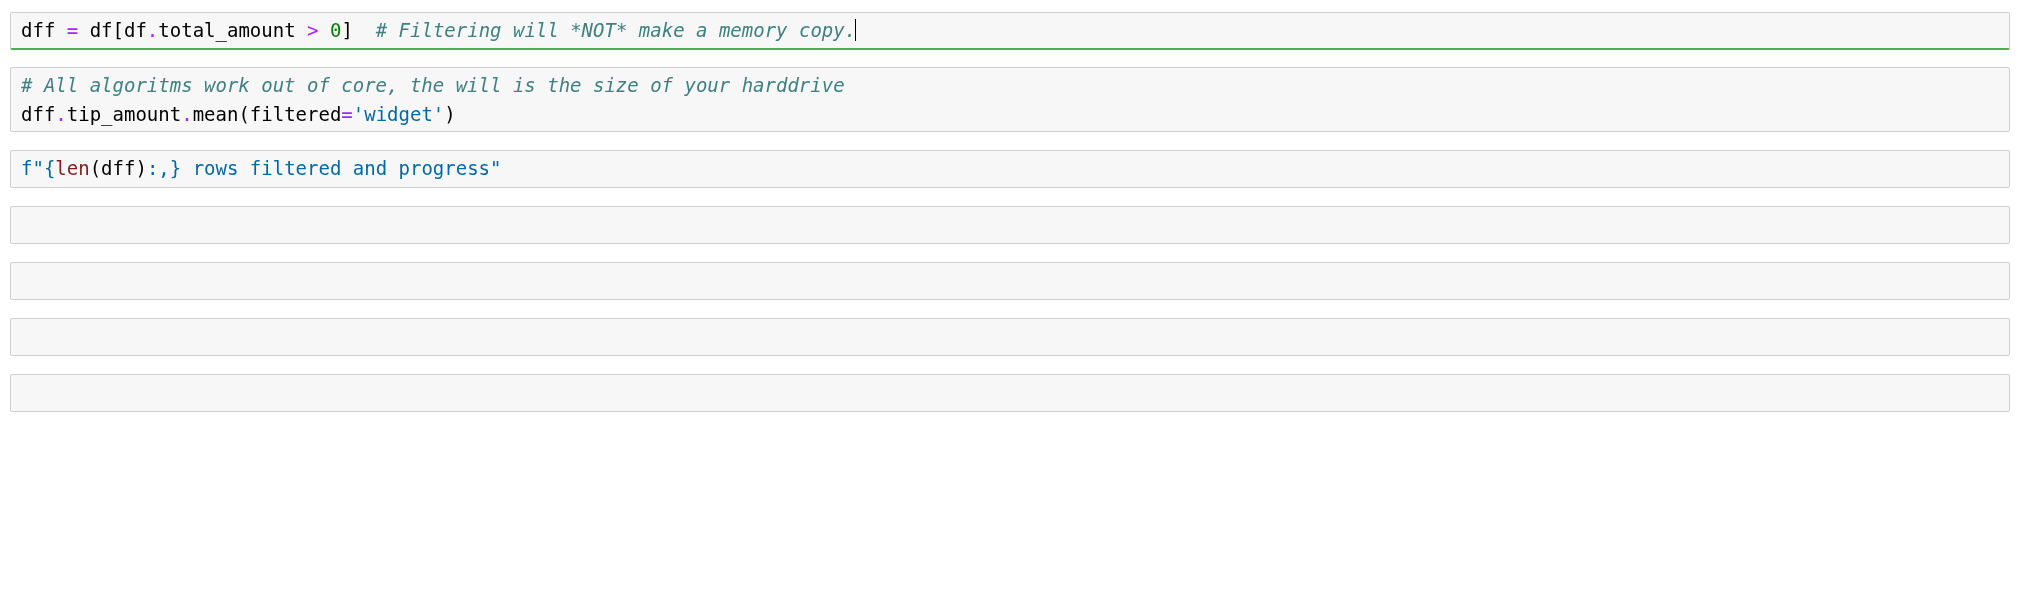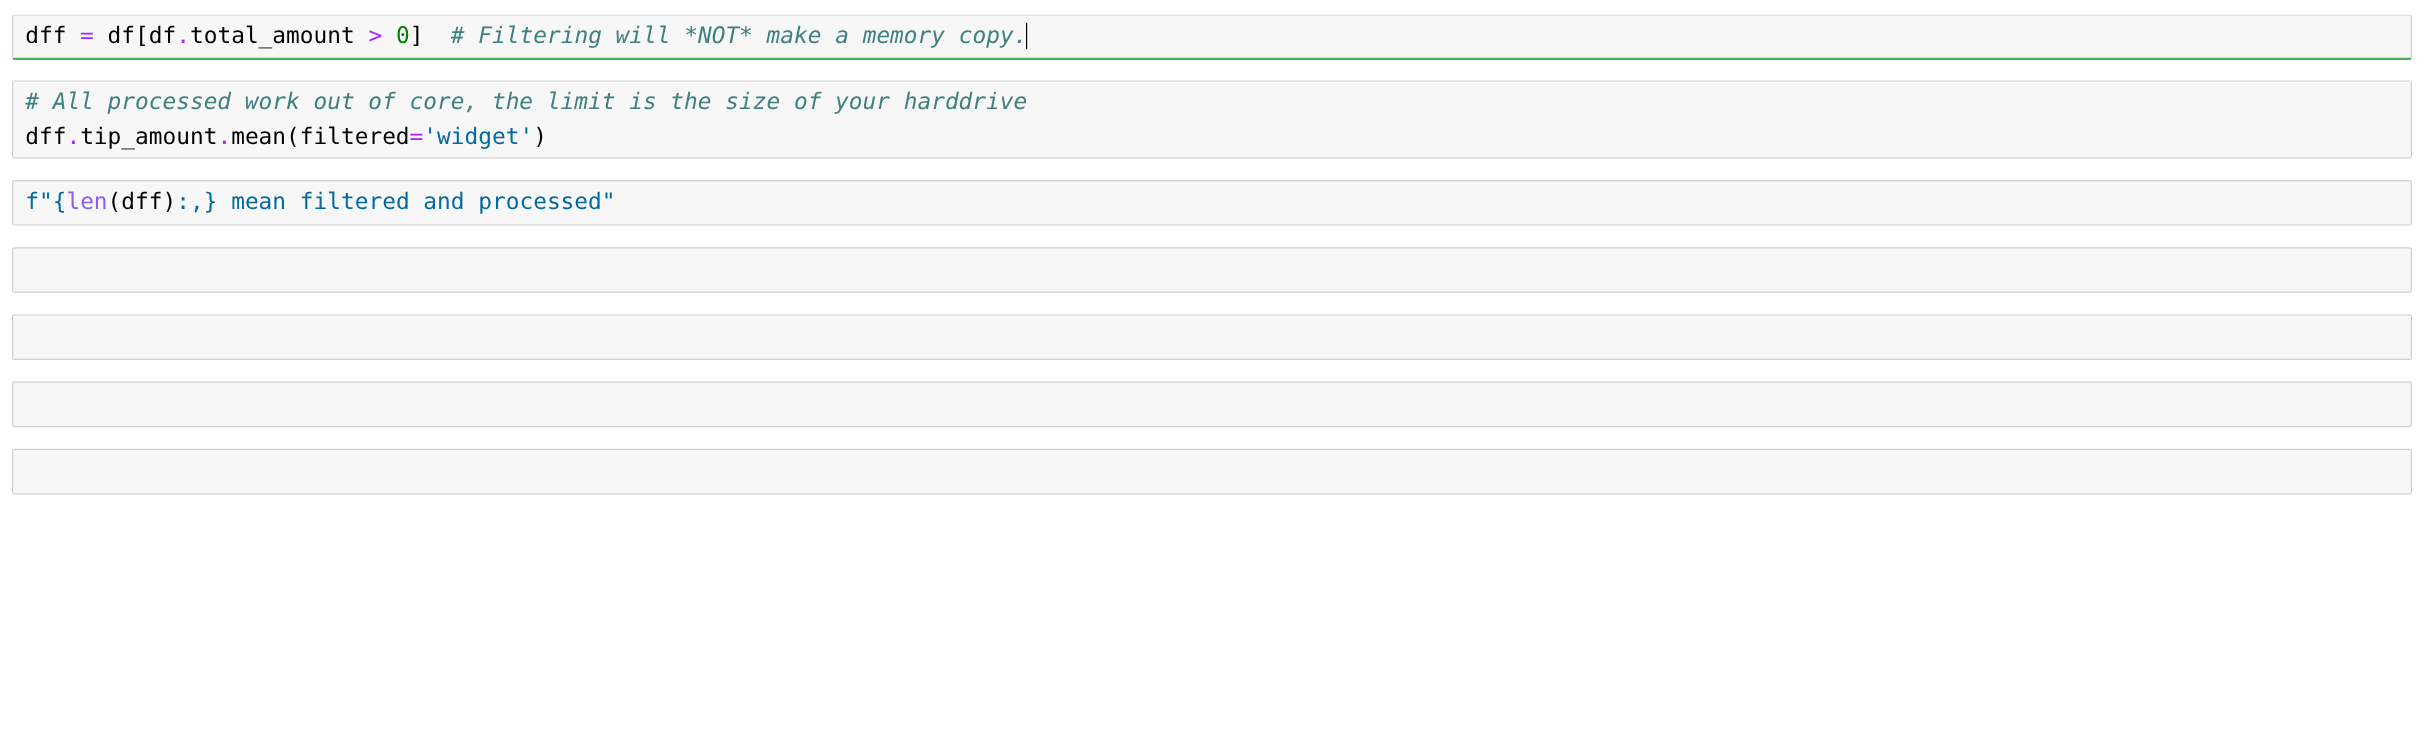--- a/index.html
+++ b/index.html
@@ -24,21 +24,21 @@
     position: relative;
   }
   .cell.active {
     border-bottom: 2px solid #4caf50;
     margin-bottom: 17px;
   }
   .tok-var { color: #000; }
   .tok-op  { color: #aa22ff; }
   .tok-num { color: #008000; }
   .tok-com { color: #408080; font-style: italic; }
-  .tok-fn  { color: #8b5cf6; }
+  .tok-fn  { color: #7f1d1d; }
   .tok-str { color: #0369a1; }
   .cursor {
     display: inline-block;
     width: 1px;
     height: 22px;
     background: #000;
     vertical-align: text-bottom;
     margin-left: -1px;
   }
   .ibeam {
@@ -50,20 +50,20 @@
     pointer-events: none;
     font-family: serif;
     font-style: normal;
   }
 </style>
 </head>
 <body>
 
 <div id="cells-container">
     <div class="cell active"><span class="tok-var">dff </span><span class="tok-op">=</span><span class="tok-var"> df[df</span><span class="tok-op">.</span><span class="tok-var">total_amount </span><span class="tok-op">&gt;</span><span class="tok-var"> </span><span class="tok-num">0</span><span class="tok-var">]  </span><span class="tok-com"># Filtering will *NOT* make a memory copy.</span><span class="cursor"></span><span class="ibeam">I</span></div>
-    <div class="cell"><span class="tok-com"># All processed work out of core, the limit is the size of your harddrive</span>
+    <div class="cell"><span class="tok-com"># All algoritms work out of core, the will is the size of your harddrive</span>
 <span class="tok-var">dff</span><span class="tok-op">.</span><span class="tok-var">tip_amount</span><span class="tok-op">.</span><span class="tok-var">mean(filtered</span><span class="tok-op">=</span><span class="tok-str">'widget'</span><span class="tok-var">)</span></div>
-    <div class="cell"><span class="tok-str">f"</span><span class="tok-str">{</span><span class="tok-fn">len</span><span class="tok-var">(dff)</span><span class="tok-str">:,}</span><span class="tok-str"> mean filtered and processed</span><span class="tok-str">"</span></div>
+    <div class="cell"><span class="tok-str">f"</span><span class="tok-str">{</span><span class="tok-fn">len</span><span class="tok-var">(dff)</span><span class="tok-str">:,}</span><span class="tok-str"> rows filtered and progress</span><span class="tok-str">"</span></div>
     <div class="cell"></div>
     <div class="cell"></div>
     <div class="cell"></div>
     <div class="cell"></div>
   </div>
 
 </body></html>

